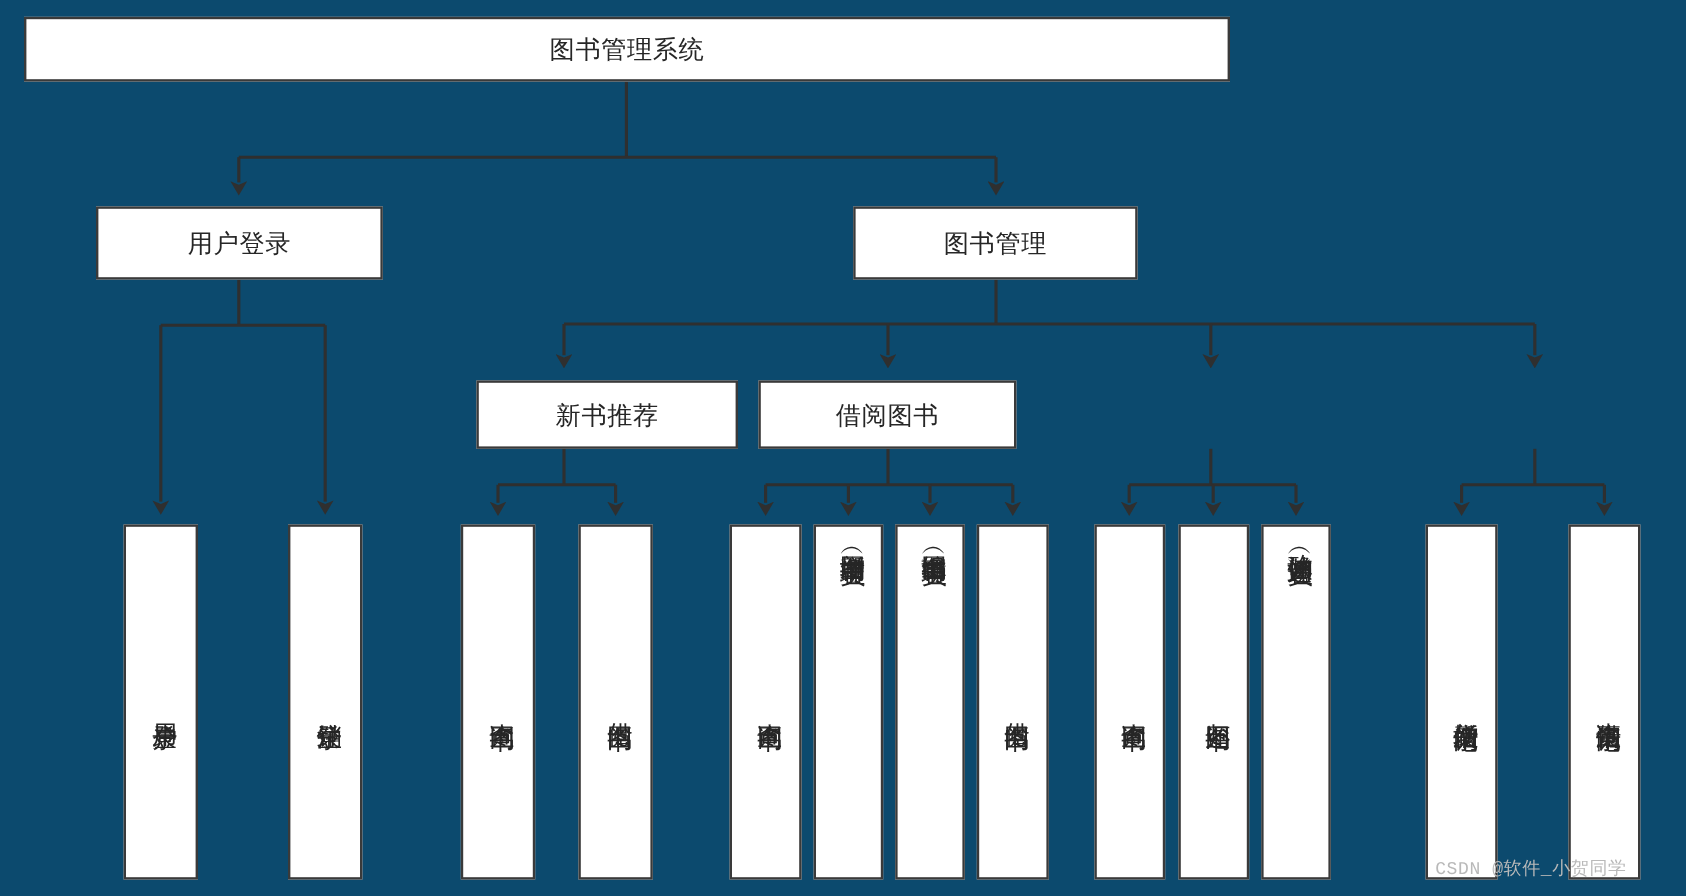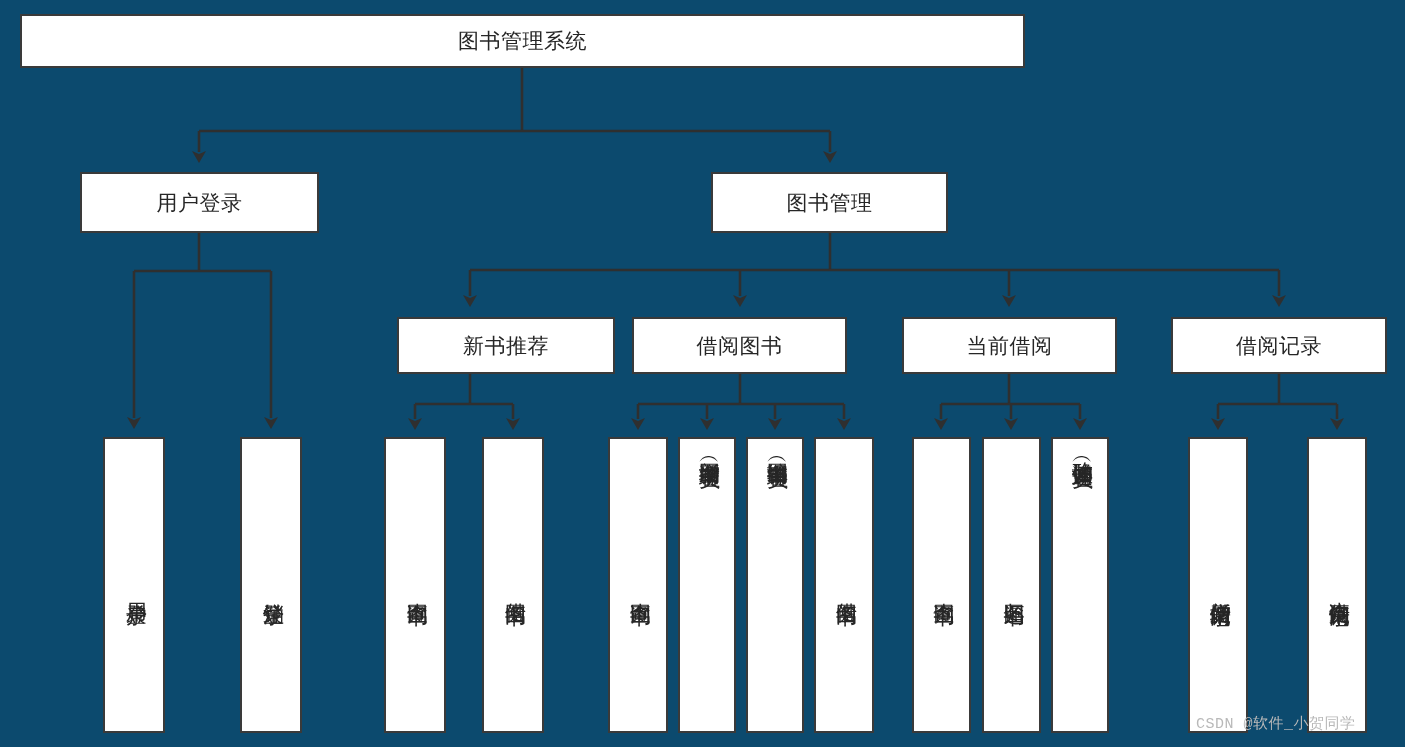--- a/index.html
+++ b/index.html
@@ -133,26 +133,20 @@
   <div class="node horiz" id="l2-1" style="left: 711px; top: 172px; width: 237px; height: 61px;">
     <span>图书管理</span>
   </div>
 
   <div class="node horiz" id="l3-0" style="left: 361px; top: 317px; width: 218px; height: 57px; margin-left: 36px;">
     <span>新书推荐</span>
   </div>
   <div class="node horiz" id="l3-1" style="left: 632px; top: 317px; width: 215px; height: 57px;">
     <span>借阅图书</span>
   </div>
-  <div class="node horiz" id="l3-2" style="left: 902px; top: 317px; width: 215px; height: 57px;">
-    <span>当前借阅</span>
-  </div>
-  <div class="node horiz" id="l3-3" style="left: 1171px; top: 317px; width: 216px; height: 57px;">
-    <span>借阅记录</span>
-  </div>
 
   <div id="leaf-host">
       <div class="node leaf" style="position: absolute; left: 103px; top: 437px; width: 62px; height: 296px;">
         <div class="leaf-inner">
           <div class="vtext">用户登录</div>
         </div>
       </div>
       <div class="node leaf" style="position: absolute; left: 240px; top: 437px; width: 62px; height: 296px;">
         <div class="leaf-inner">
           <div class="vtext">注销登录</div>

